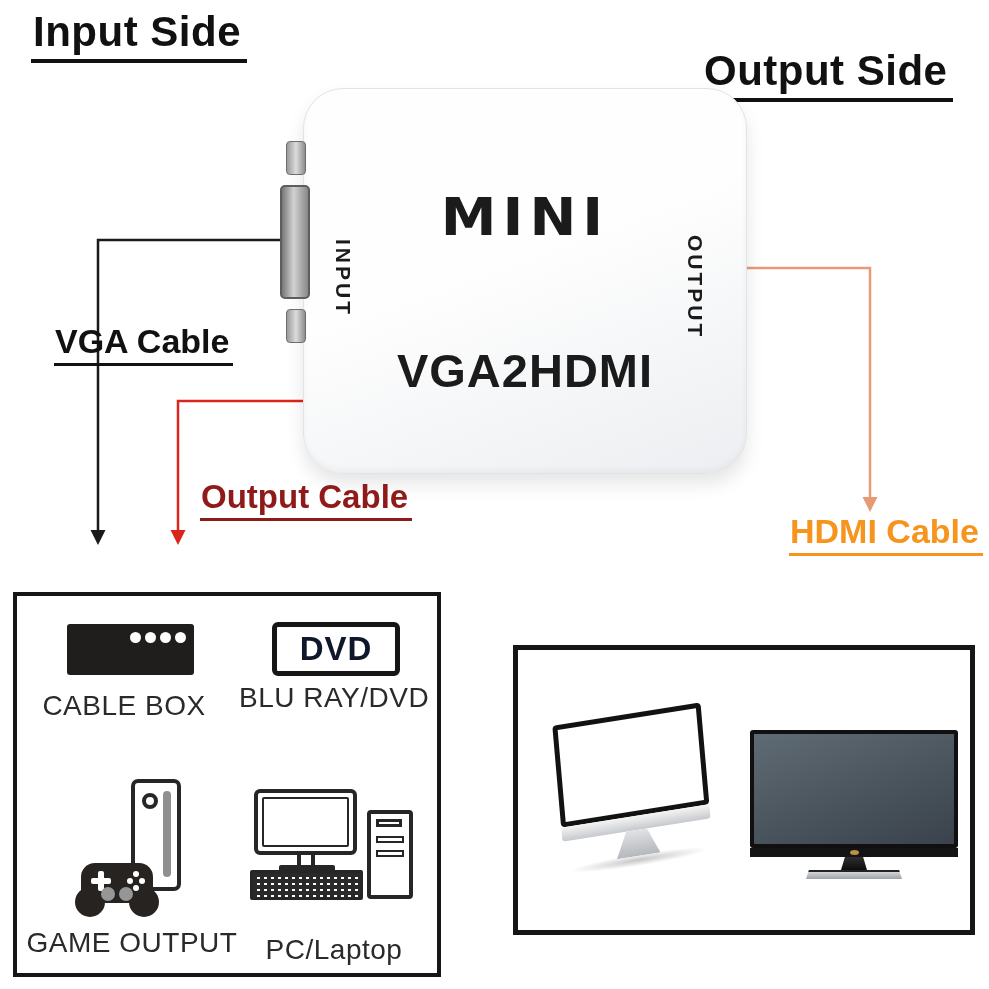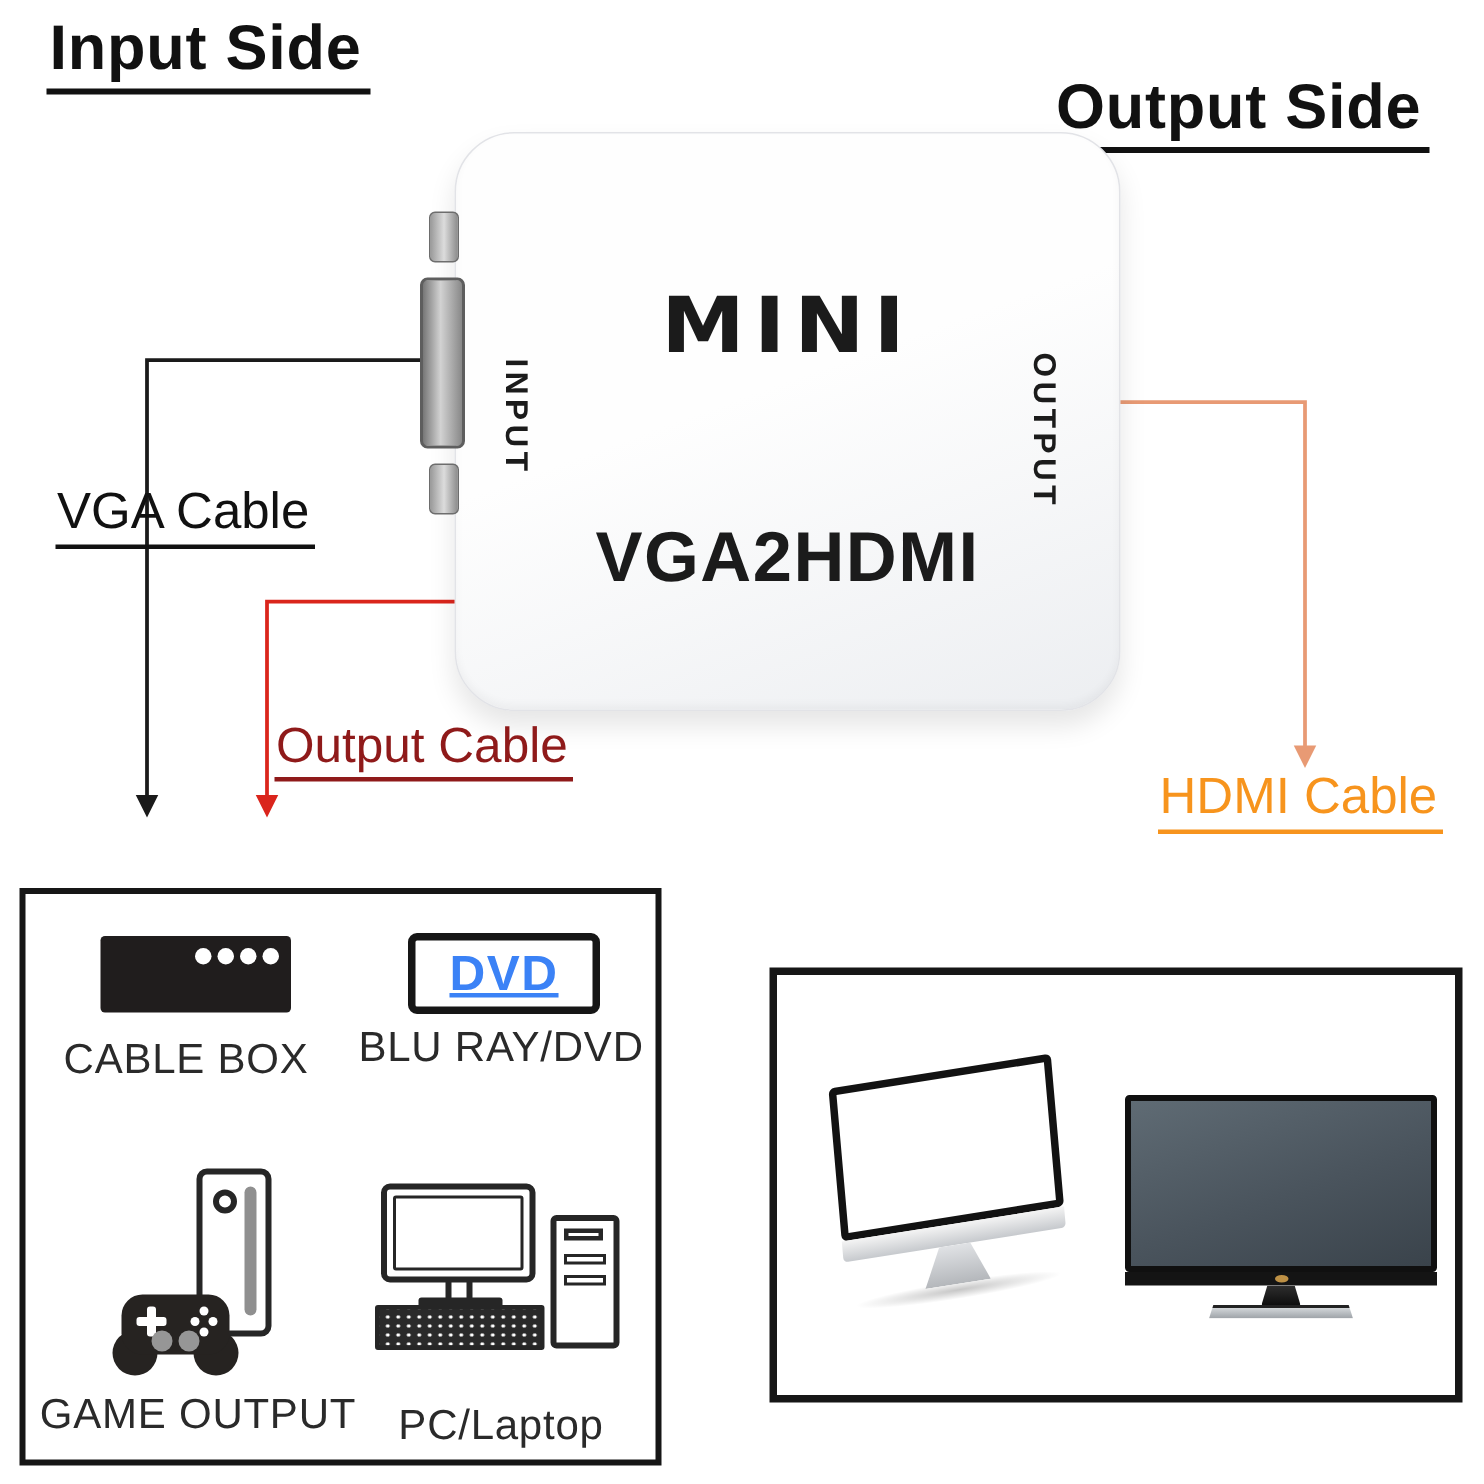--- a/index.html
+++ b/index.html
@@ -41,22 +41,23 @@
     border:2px solid #5e5e5e;box-sizing:border-box;
   }
   .screw{
     width:20px;height:34px;border-radius:4px;
     background:linear-gradient(90deg,#9a9a9a,#dcdcdc 50%,#8d8d8d);
     border:1px solid #6d6d6d;box-sizing:border-box;
   }
 
   
   .cable-label{
-    font-weight:400;white-space:nowrap;padding:0 4px 2px 1px;
+    font-weight:700;white-space:nowrap;padding:0 4px 2px 1px;
     border-bottom:3px solid currentColor;
+    margin-left:17px;
   }
   .vga-label{left:37px;top:322px;font-size:34px;}
   .audio-label{left:183px;top:478px;font-size:33px;}
   .hdmi-label{left:772px;top:512px;font-size:34px;}
 
   
   .panel{background:#fff;box-sizing:border-box;}
   .sources-panel{left:13px;top:592px;width:428px;height:385px;border:4px solid #161616;}
   .displays-panel{left:513px;top:645px;width:462px;height:290px;border:5px solid #161616;}
   .item-label{
@@ -65,21 +66,21 @@
 
   
   .cablebox-body{left:50px;top:28px;width:127px;height:51px;background:#201d1d;border-radius:3px;}
   .cablebox-dots{right:8px;top:8px;display:flex;gap:4px;}
   .cablebox-dots span{width:11px;height:11px;border-radius:50%;background:#fff;display:block;}
 
   
   .dvd-body{
     left:255px;top:26px;width:118px;height:44px;border:5px solid #161616;border-radius:6px;
     display:flex;align-items:center;justify-content:center;
-    font-size:33px;font-weight:800;color:#3b82f6;letter-spacing:1px;text-decoration:underline;
+    font-size:33px;font-weight:800;color:#0f172a;letter-spacing:1px;
   }
 
   
   .console-tower{left:114px;top:183px;width:50px;height:112px;border:4px solid #262626;border-radius:7px;background:#fff;box-sizing:border-box;}
   .console-eye{left:7px;top:10px;width:16px;height:16px;border:4px solid #262626;border-radius:50%;box-sizing:border-box;}
   .console-slot{right:6px;top:8px;width:8px;height:86px;background:#8f8f8f;border-radius:4px;}
   .gamepad{left:58px;top:265px;width:84px;height:56px;}
   .gamepad .pad-body{left:6px;top:2px;width:72px;height:40px;background:#262321;border-radius:14px;}
   .gamepad .lobe{width:30px;height:30px;border-radius:50%;background:#262321;bottom:0;}
   .gamepad .lobe.l{left:0;}

